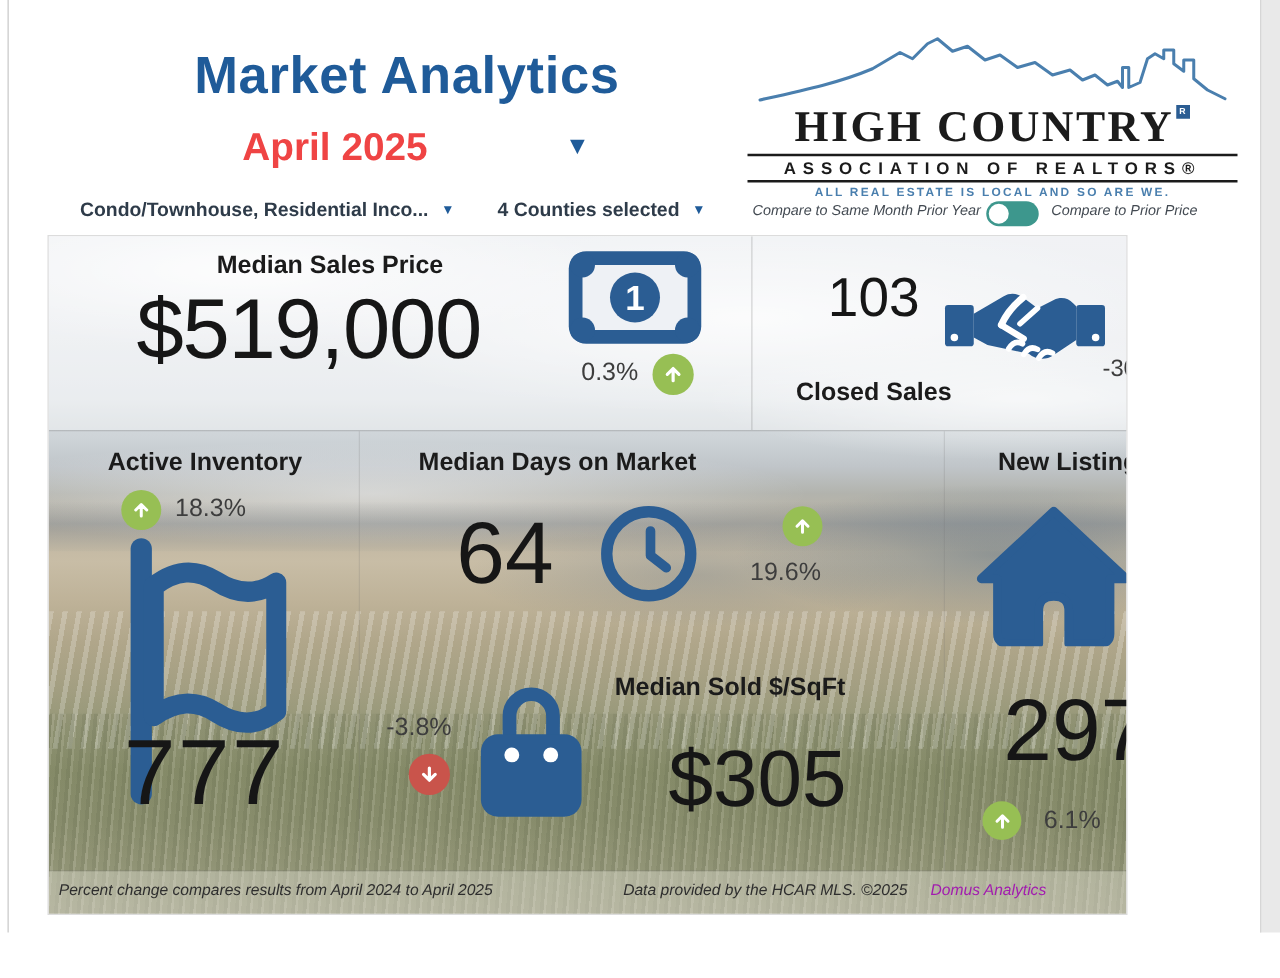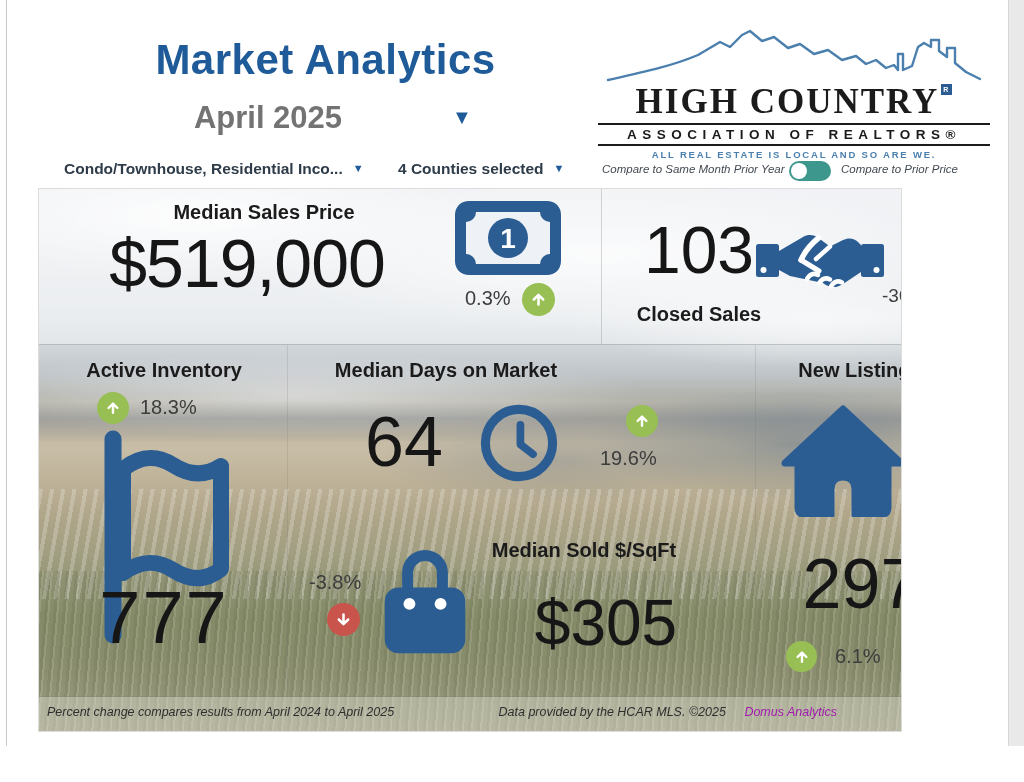--- a/index.html
+++ b/index.html
@@ -6,21 +6,21 @@
   html,body { width:1024px; height:782px; background:#ffffff; font-family:"Liberation Sans", sans-serif; overflow:hidden; }
   #app { position:relative; width:1024px; height:782px; background:#ffffff; }
 
   .edge-left { position:absolute; left:6px; top:0; width:1px; height:746px; background:#c9c9c9; }
   .edge-right { position:absolute; right:0; top:0; width:16px; height:746px; background:#e9e9e9; border-left:1px solid #d6d6d6; }
 
   
   .title { position:absolute; left:128px; top:36px; width:395px; text-align:center;
            font-size:42px; font-weight:700; color:#1f5b99; letter-spacing:0.5px; }
   .month { position:absolute; left:128px; top:100px; width:280px; text-align:center;
-           font-size:31px; font-weight:700; color:#737373; }
+           font-size:31px; font-weight:700; color:#ef4444; }
   .month-arrow { position:absolute; left:452px; top:106px; font-size:20px; color:#1f5b99; cursor:pointer; }
 
   .logo { position:absolute; left:598px; top:28px; width:392px; text-align:center; }
   .logo svg.mountain { display:block; margin:0 auto; }
   .logo-name { font-family:"Liberation Serif", serif; font-size:35px; font-weight:700; color:#1b1b1b;
                letter-spacing:2px; line-height:1.05; white-space:nowrap; }
   .logo-mark { display:inline-block; width:11px; height:11px; background:#2b5d93; color:#fff; font-family:"Liberation Sans",sans-serif;
                font-size:7px; font-weight:700; line-height:11px; text-align:center; vertical-align:top; margin-left:2px; }
   .logo-sub { margin-top:2px; border-top:2px solid #1b1b1b; border-bottom:2px solid #1b1b1b; padding:2px 0;
               font-size:13.5px; font-weight:700; color:#1b1b1b; letter-spacing:5.5px; white-space:nowrap; }
@@ -135,21 +135,21 @@
       <circle cx="55" cy="39" r="20" fill="#2b5d93"></circle>
       <text x="55" y="49" text-anchor="middle" font-family="Liberation Sans, sans-serif" font-size="28" font-weight="700" fill="#ffffff">1</text>
     </svg>
     <div class="pct" style="left:426px; top:98px;">0.3%</div>
     <div class="chg" style="left:483px; top:94px; width:33px; height:33px; background:#97bf54;">
       <svg width="17" height="17" viewBox="0 0 20 20" fill="none" stroke="#ffffff" stroke-width="3" stroke-linecap="round" stroke-linejoin="round">
           <path d="M10 16 V5 M4.5 10 L10 4.5 L15.5 10"></path>
         </svg>
     </div>
 
-    <div class="stat-value" style="left:570px; top:28px; width:180px; font-size:66px;">103</div>
+    <div class="stat-value" style="left:570px; top:28px; width:180px; font-size:44px;">103</div>
     <svg style="position:absolute; left:716px; top:28px;" width="130" height="86" viewBox="0 0 260 160">
       <g fill="#2b5d93">
         <rect x="2" y="48" width="46" height="66" rx="5"></rect>
         <rect x="212" y="48" width="46" height="66" rx="5"></rect>
         <path d="M48,62 L96,34 C106,28 118,29 127,36 L150,53 L176,40 C188,34 199,37 207,45 L212,50 L212,104 L176,128 C163,137 148,136 136,126 L70,112 L48,100 Z"></path>
       </g>
       <g stroke="#ffffff" fill="none" stroke-linecap="round">
         <path d="M127,36 C112,48 100,62 92,80" stroke-width="11"></path>
         <path d="M92,80 L128,102" stroke-width="10"></path>
         <path d="M150,53 L122,78" stroke-width="9"></path>

